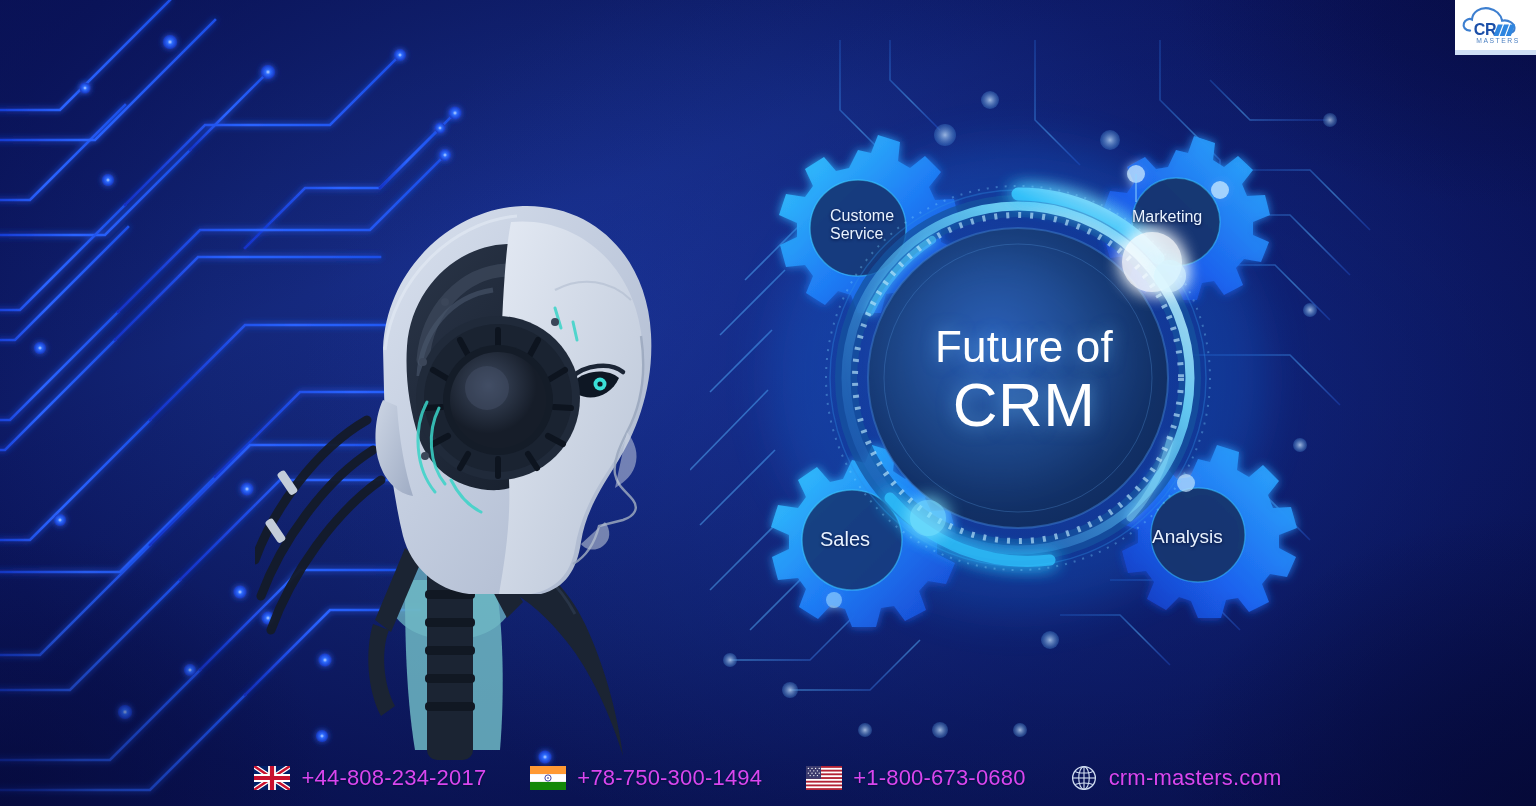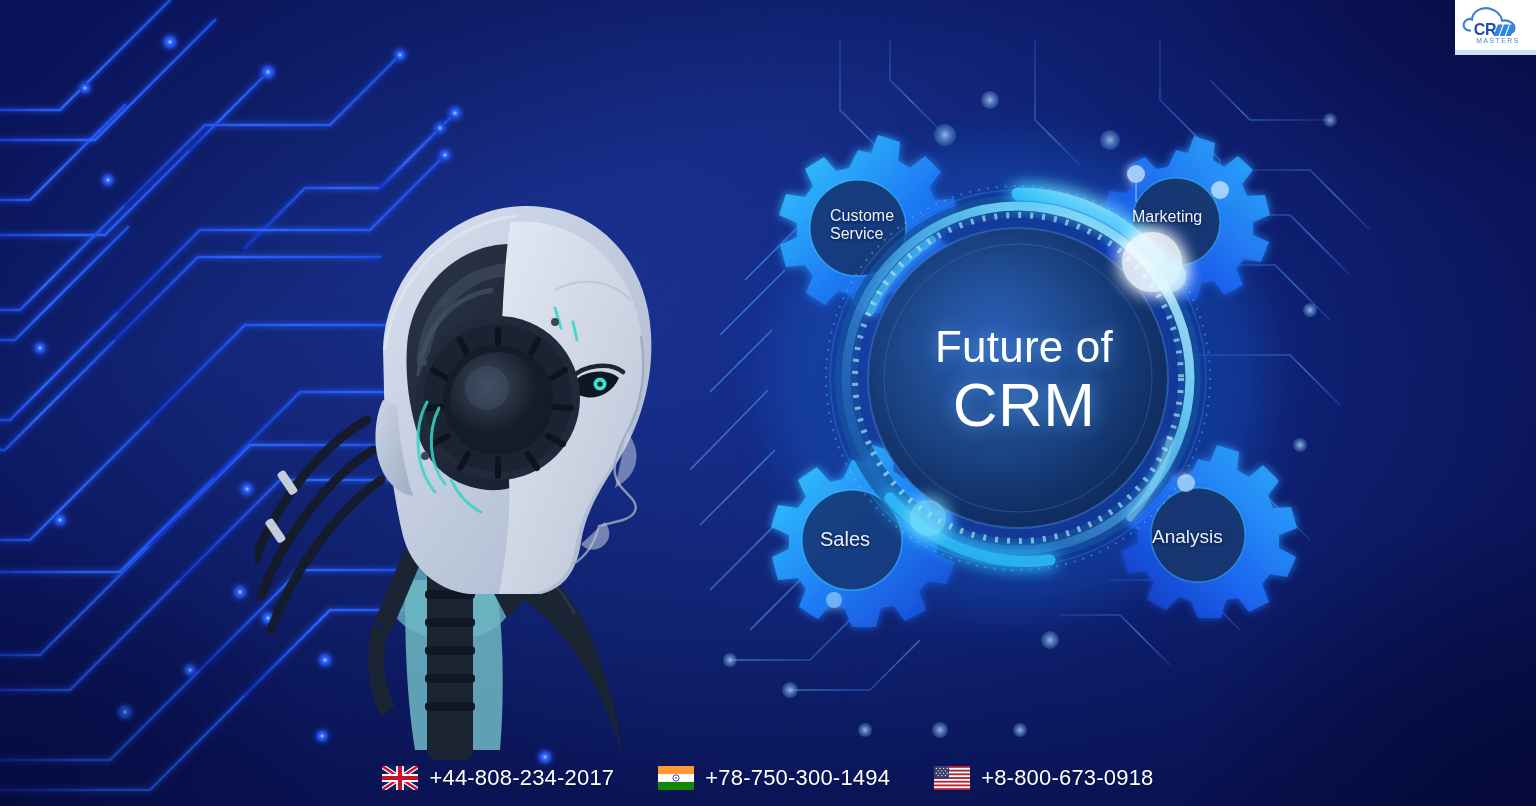--- a/index.html
+++ b/index.html
@@ -80,21 +80,21 @@
     position:absolute;right:0;top:50px;width:81px;height:5px;background:#cfe0f5;
   }
   
   .footer{
     position:absolute;left:0;bottom:0;width:1536px;height:56px;
     display:flex;align-items:center;justify-content:center;
     gap:0px;
   }
   .fitem{display:flex;align-items:center;gap:11px;margin:0 22px;}
   .fitem .ftext{
-    color:#ffffff;font-size:22px;letter-spacing:.2px;font-weight:400;
+    color:#d946ef;font-size:22px;letter-spacing:.2px;font-weight:400;
     text-shadow:0 1px 2px rgba(0,0,0,.35);
   }
   .flag{width:36px;height:24px;display:block;border:0;flex:none;}
   .globe{width:28px;height:28px;flex:none;}
 </style>
 </head>
 <body>
 
 <div id="banner">
 
@@ -568,19 +568,30 @@
           <circle cx="19" cy="8" r="1.1"></circle>
           <circle cx="4" cy="12" r="1.1"></circle>
             <circle cx="10" cy="12" r="1.1"></circle>
           <circle cx="16" cy="12" r="1.1"></circle>
             <circle cx="22" cy="12" r="1.1"></circle>
           <circle cx="7" cy="16" r="1.1"></circle>
             <circle cx="13" cy="16" r="1.1"></circle>
           <circle cx="19" cy="16" r="1.1"></circle>
         </g>
       </svg>
-      <span class="ftext">+8-800-673-0918</span>
+      <span class="ftext">+1-800-673-0680</span>
     </div>
 
+    <div class="fitem">
+      <svg class="globe" viewBox="0 0 32 32">
+        <circle cx="16" cy="16" r="13" fill="none" stroke="#cfdcf0" stroke-width="1.5"></circle>
+        <ellipse cx="16" cy="16" rx="6" ry="13" fill="none" stroke="#cfdcf0" stroke-width="1.3"></ellipse>
+        <line x1="3" y1="16" x2="29" y2="16" stroke="#cfdcf0" stroke-width="1.3"></line>
+        <path d="M6 8.5 C 10 11, 22 11, 26 8.5" fill="none" stroke="#cfdcf0" stroke-width="1.2"></path>
+        <path d="M6 23.5 C 10 21, 22 21, 26 23.5" fill="none" stroke="#cfdcf0" stroke-width="1.2"></path>
+        <line x1="16" y1="3" x2="16" y2="29" stroke="#cfdcf0" stroke-width="1.3"></line>
+      </svg>
+      <span class="ftext">crm-masters.com</span>
+    </div>
 
   </div>
 
 </div>
 
 </body></html>

